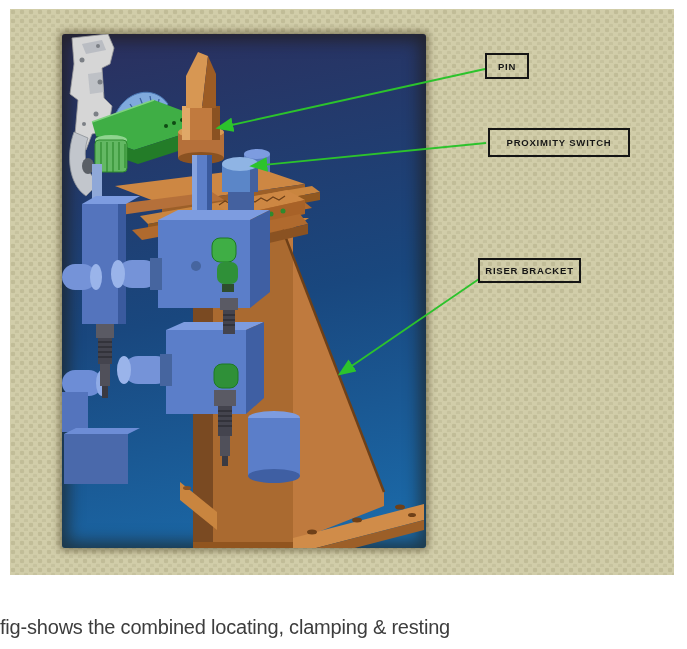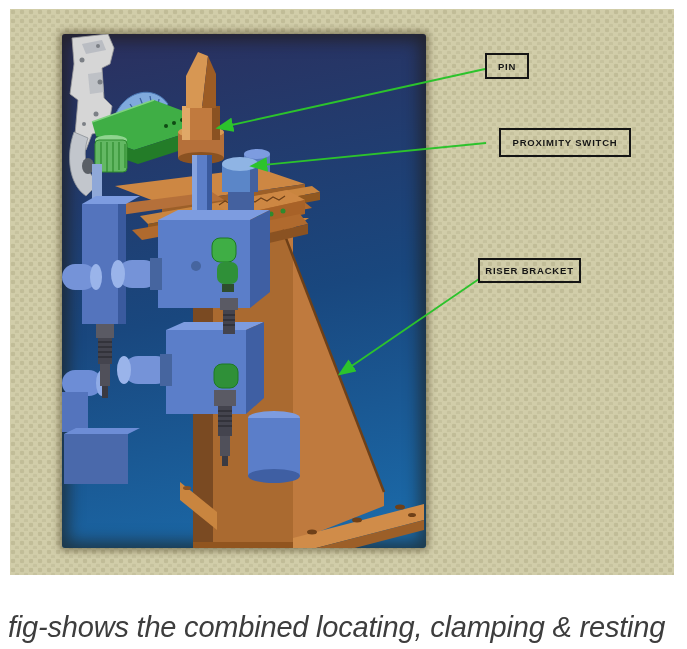--- a/index.html
+++ b/index.html
@@ -32,27 +32,26 @@
   .callout{
     position:absolute;
     border:2px solid var(--label-ink,#151515);
     color:var(--label-ink,#151515);
     display:flex;align-items:center;justify-content:center;
     font-size:9.5px;font-weight:700;letter-spacing:0.8px;
     box-sizing:border-box;
     white-space:nowrap;
   }
   .callout-pin{left:475px;top:44px;width:44px;height:26px;}
-  .callout-prox{left:489px;top:119px;width:132px;height:29px;text-align:right;}
+  .callout-prox{left:478px;top:119px;width:142px;height:29px;text-align:right;}
   .callout-riser{left:468px;top:249px;width:103px;height:25px;}
   .caption{
-    position:absolute;left:8px;top:610px;width:672px;
-    font-size:29px;line-height:34px;color:var(--caption-ink,#3d3d3d);
+    position:absolute;left:0;top:610px;width:672px;
+    font-size:20px;line-height:34px;color:var(--caption-ink,#3d3d3d);
     letter-spacing:-0.2px;
-    font-style:italic;
   }
 </style>
 </head>
 <body>
 
 <div class="slide">
 
   <div class="figure-panel">
     <svg viewBox="0 0 364 514">
 

